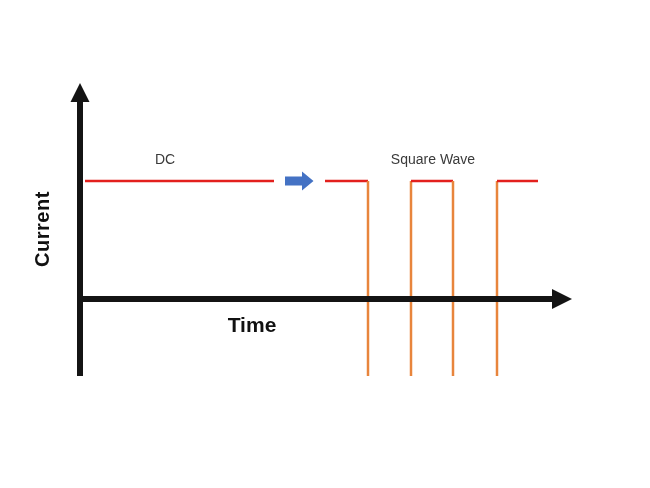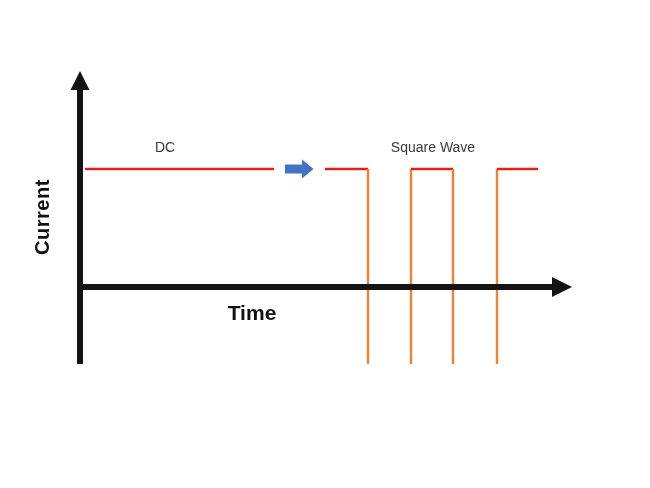--- a/index.html
+++ b/index.html
@@ -7,20 +7,21 @@
     padding: 0;
     background: #ffffff;
   }
   .figure {
     position: relative;
     width: 650px;
     height: 364px;
     background: #ffffff;
     overflow: hidden;
     font-family: "Liberation Sans", sans-serif;
+    margin-top: 12px;
   }
   svg { display: block; }
 
   .axis-line {
     stroke: var(--axis-color, #141414);
     stroke-width: 6;
     stroke-linecap: butt;
   }
   .axis-head {
     fill: var(--axis-color, #141414);

